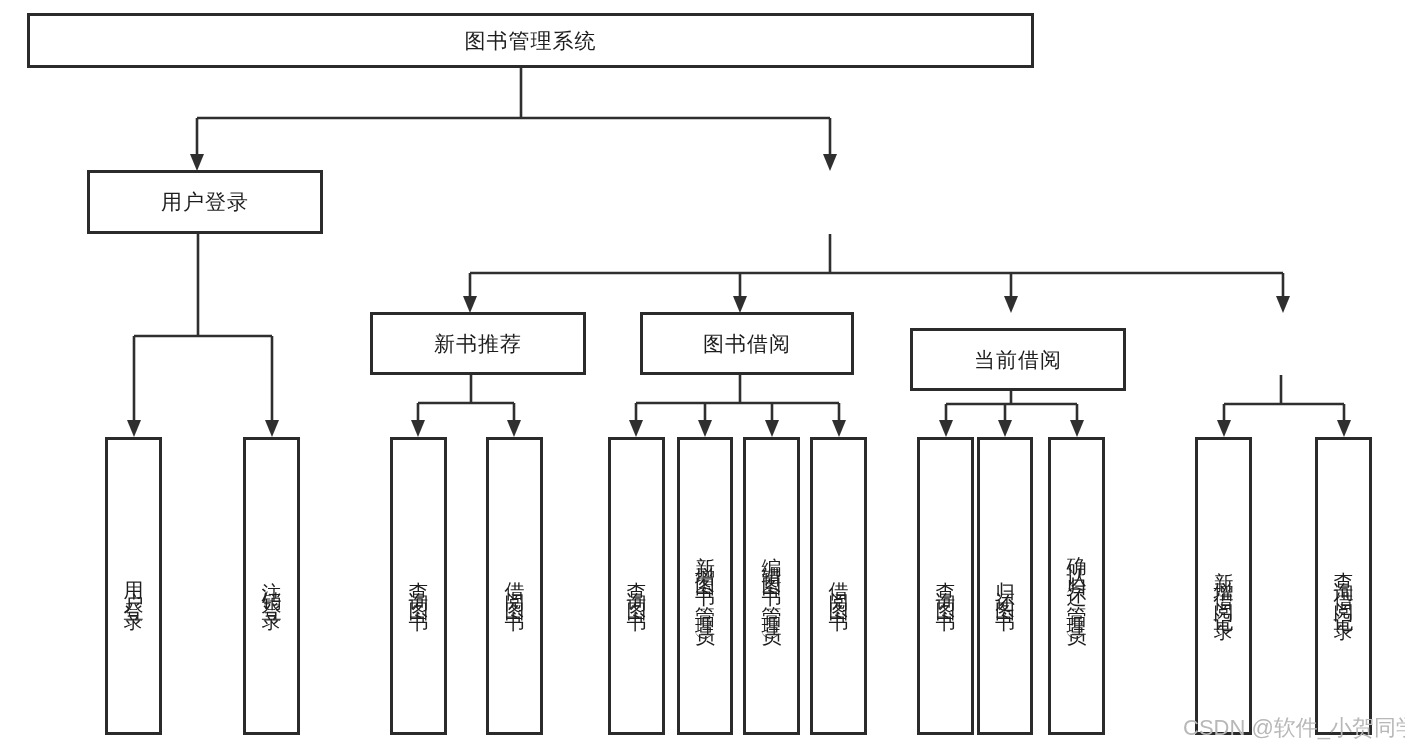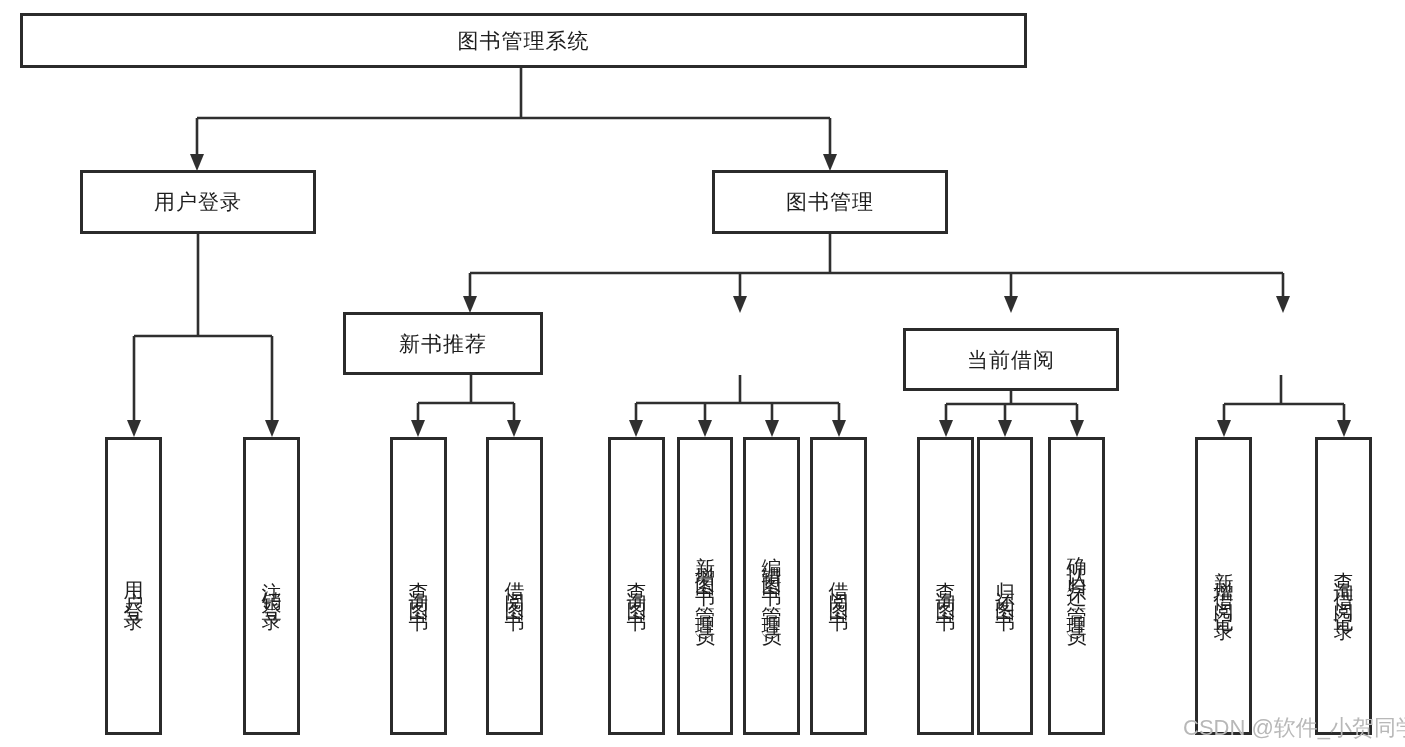--- a/index.html
+++ b/index.html
@@ -11,21 +11,21 @@
   #stage{
     position:relative;width:1405px;height:747px;background:var(--bg);
     overflow:hidden;
   }
   #connectors{position:absolute;left:0;top:0;width:1405px;height:747px;}
   #connectors path{stroke:var(--line);stroke-width:2.6;fill:none;}
   #connectors polygon{fill:var(--line);stroke:none;}
   .hbox{
     position:absolute;box-sizing:border-box;background:var(--boxbg);
     border:3px solid var(--border);
-    display:flex;align-items:center;justify-content:center;
+    display:flex;align-items:center;justify-content:center;margin-left:7px;
   }
   .hlabel{
     font-size:21px;color:var(--text);letter-spacing:1px;white-space:nowrap;
   }
   .vbox{
     position:absolute;box-sizing:border-box;background:var(--boxbg);
     border:3px solid var(--border);top:437px;height:298px;
     display:flex;align-items:center;justify-content:center;
   }
   .vlabel{
@@ -79,26 +79,26 @@
     <polygon points="1344,437 1337,420 1351,420"></polygon>
   </svg>
 
   <div class="hbox" style="left:20px;top:13px;width:1007px;height:55px">
     <span class="hlabel">图书管理系统</span>
   </div>
 
   <div class="hbox" style="left:80px;top:170px;width:236px;height:64px">
     <span class="hlabel">用户登录</span>
   </div>
-  <div class="hbox" style="left:712px;top:170px;width:236px;height:64px">
-    <span class="hlabel">图书管理</span>
+
+  <div class="hbox" style="left:363px;top:312px;width:216px;height:63px">
+    <span class="hlabel">新书推荐</span>
   </div>
-
-  <div class="hbox" style="left:343px;top:312px;width:200px;height:63px">
-    <span class="hlabel">新书推荐</span>
+  <div class="hbox" style="left:633px;top:312px;width:214px;height:63px">
+    <span class="hlabel">图书借阅</span>
   </div>
   <div class="hbox" style="left:903px;top:328px;width:216px;height:63px">
     <span class="hlabel">当前借阅</span>
   </div>
 
   <div class="vbox" style="left:105px;width:57px">
     <span class="vlabel">用户登录</span>
   </div>
   <div class="vbox" style="left:243px;width:57px">
     <span class="vlabel">注销登录</span>

